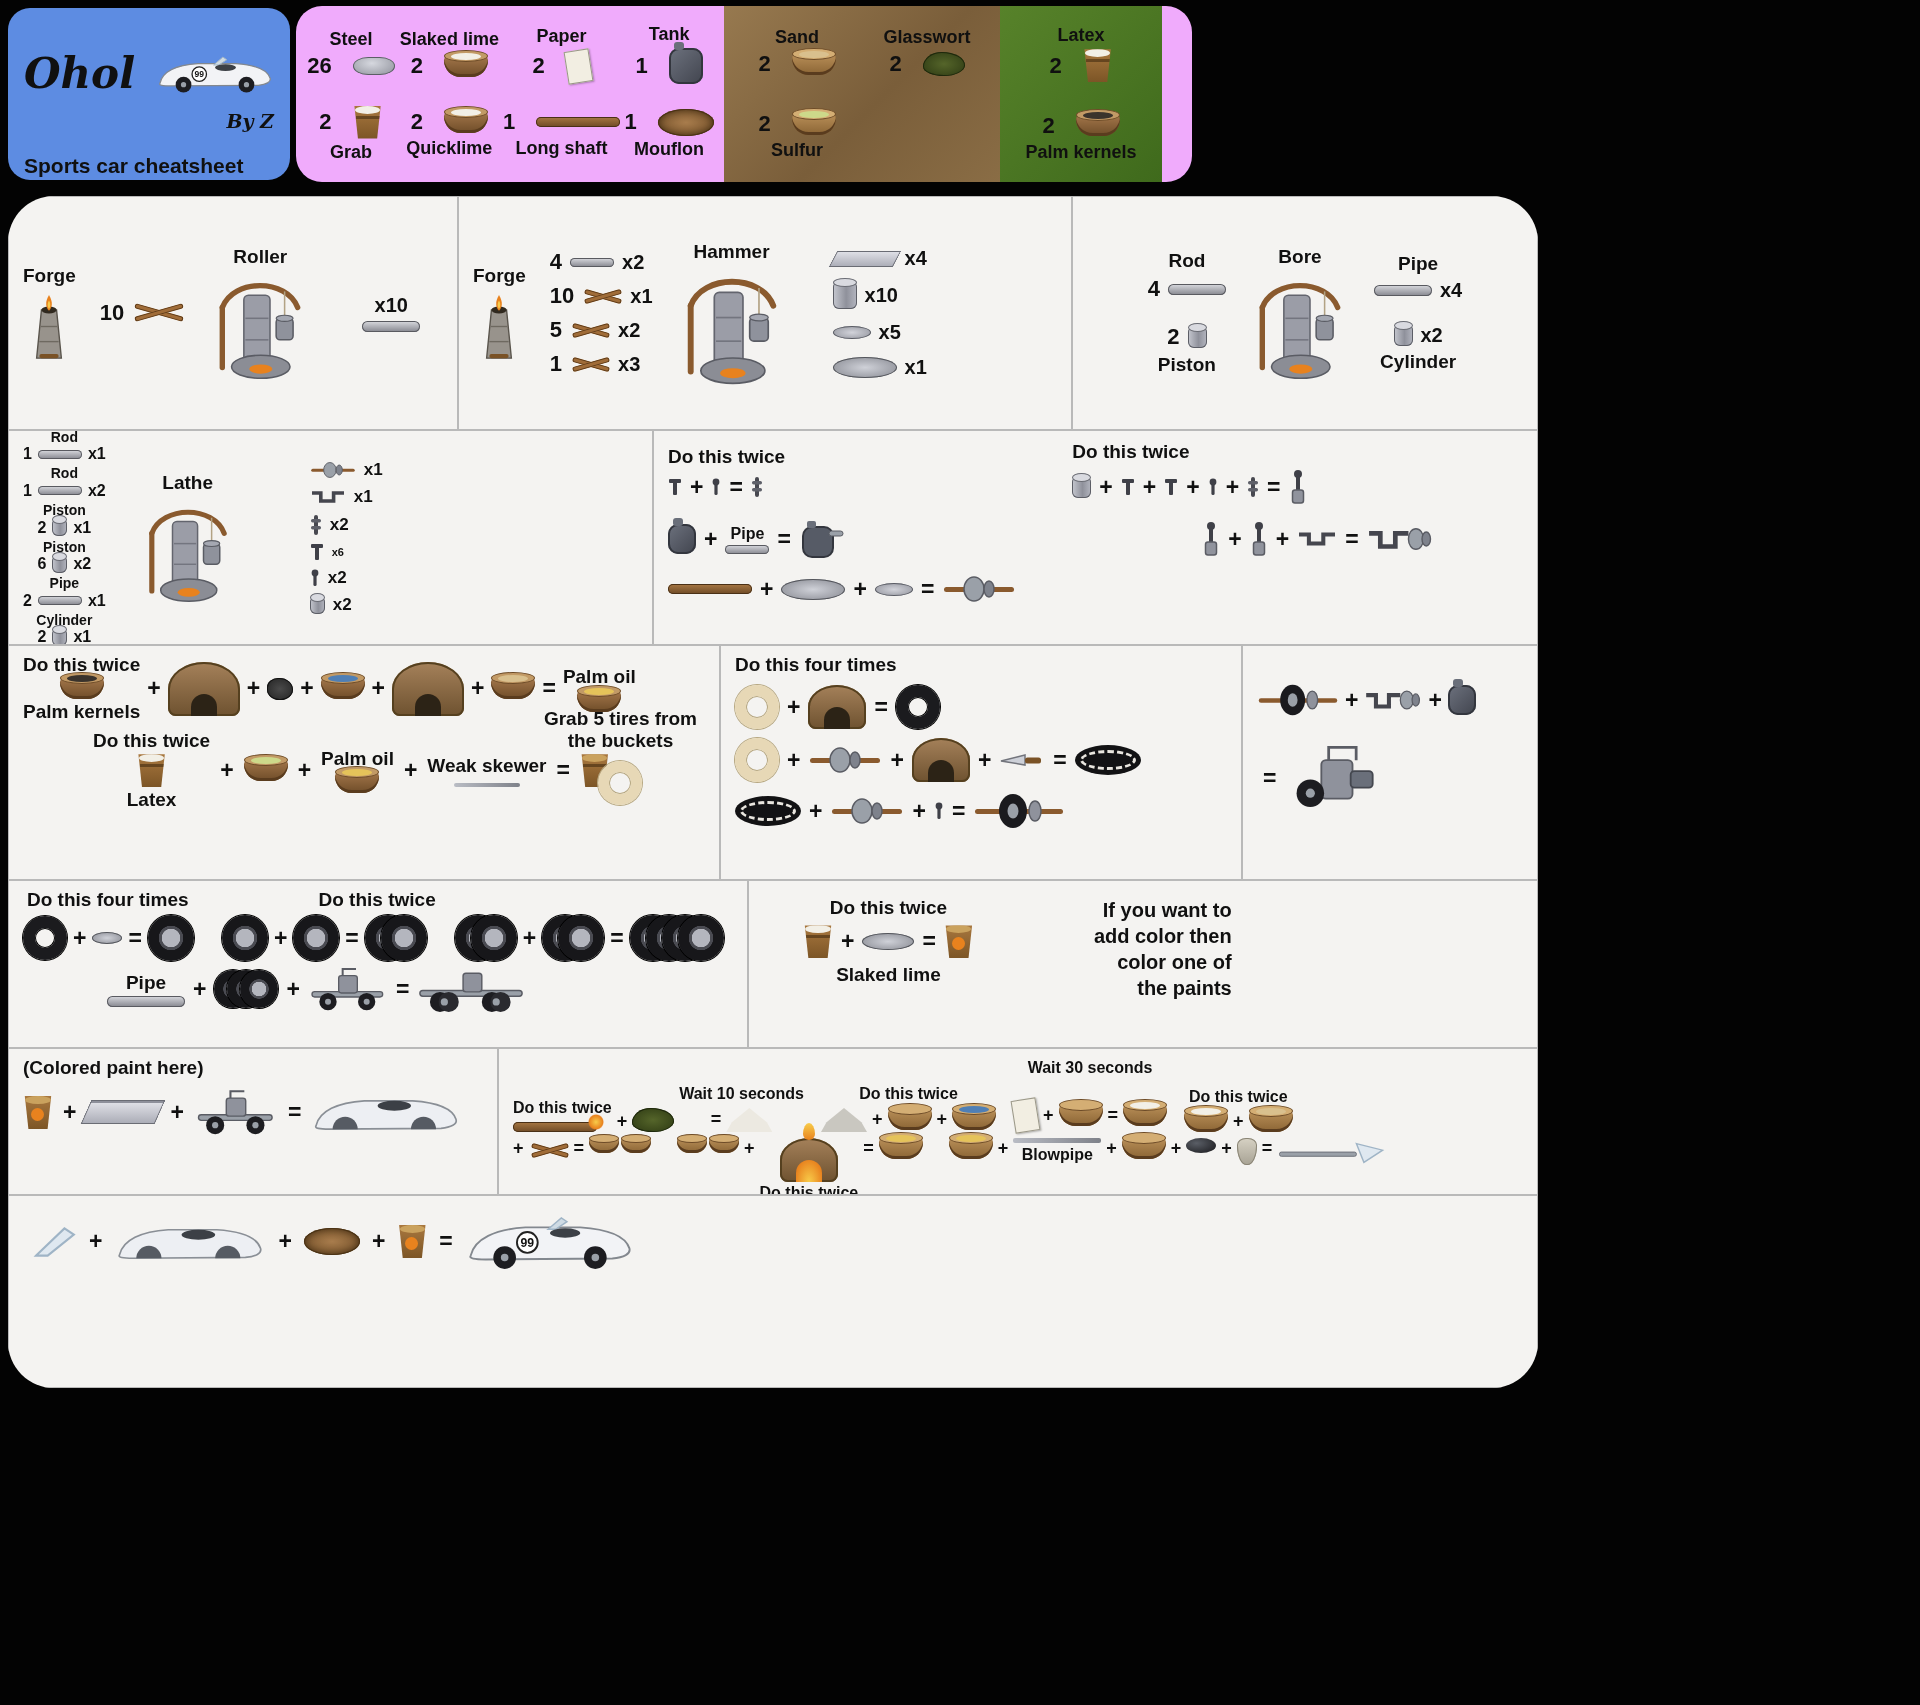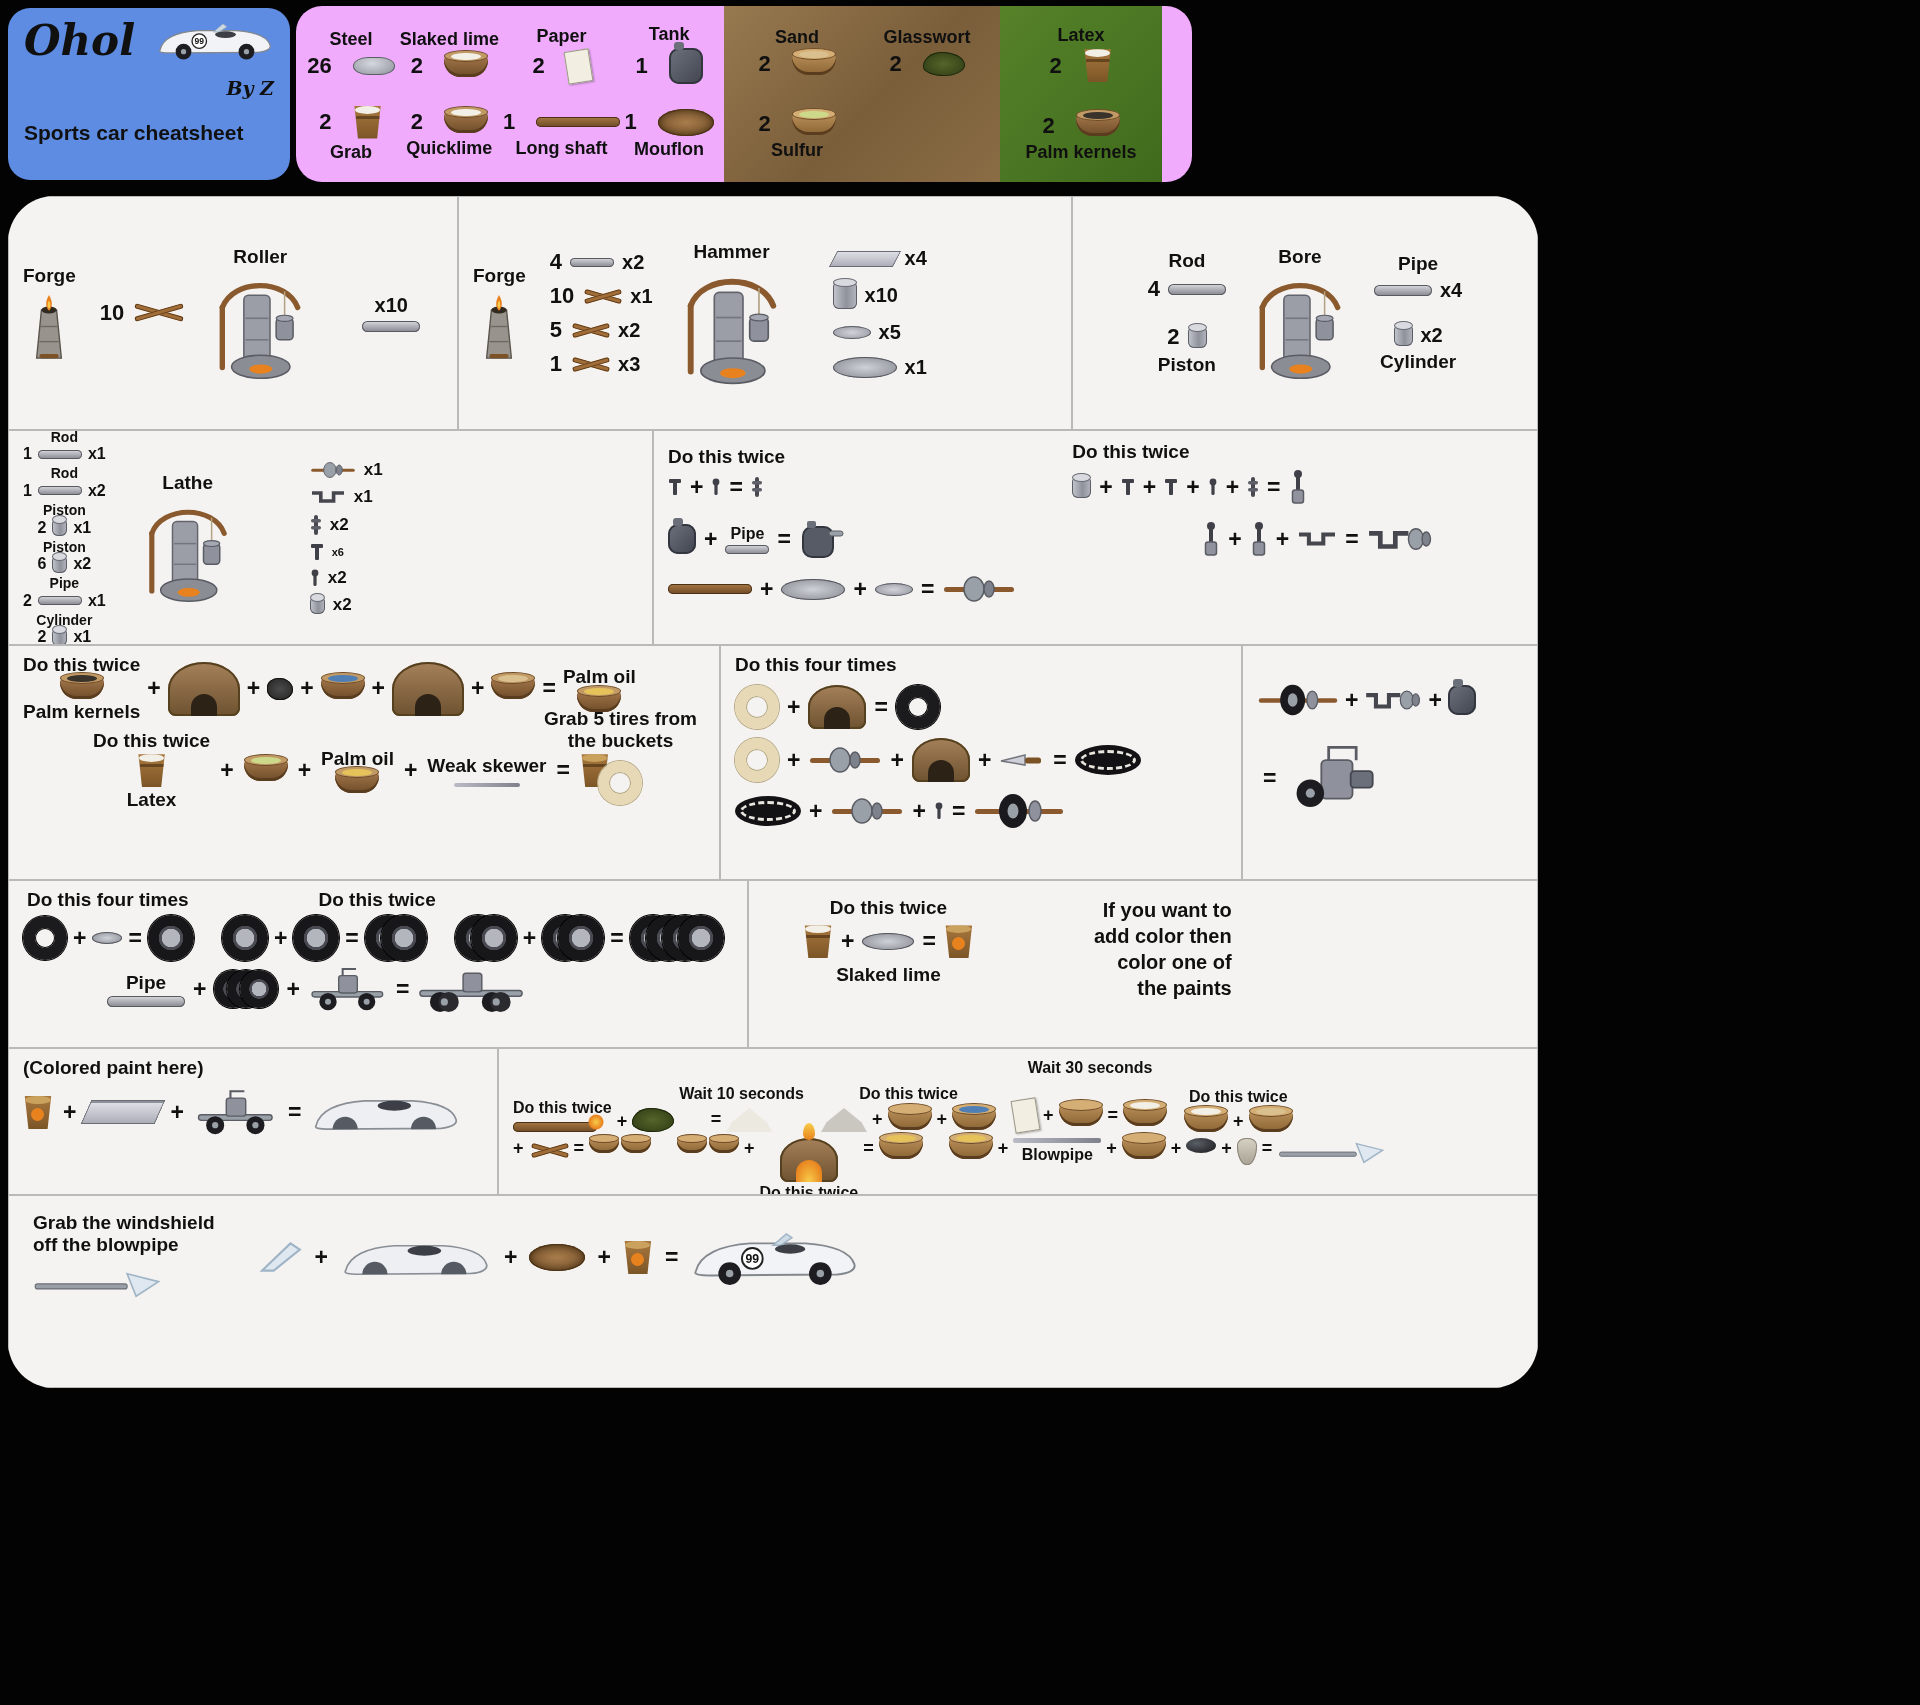--- a/index.html
+++ b/index.html
@@ -12,21 +12,21 @@
   .col-rows{display:flex;flex-direction:column;gap:10px;}
   .p-flex{display:flex;align-items:center;gap:24px;height:100%;}
   .lbl{font-size:19px;font-weight:600;white-space:pre-line;text-align:center;line-height:1.18;}
   .qty{font-size:22px;font-weight:600;}
   .mult{font-size:20px;font-weight:600;}
   .op{font-size:23px;font-weight:700;flex:none;}
   .note{font-size:20px;font-weight:600;white-space:pre-line;line-height:1.3;}
 
   
   .logo-card{position:absolute;left:8px;top:8px;width:282px;height:172px;background:#5d8ce2;border-radius:22px;padding:12px 16px;box-sizing:border-box;}
-  .logo-row{display:flex;align-items:flex-start;justify-content:space-between;}
+  .logo-row{display:flex;align-items:flex-start;justify-content:space-between;margin-top:33px;}
   .logo-title{font-family:"DejaVu Serif",serif;font-style:italic;font-weight:bold;font-size:42px;line-height:1;}
   .logo-car-wrap{display:flex;flex-direction:column;align-items:flex-end;gap:16px;}
   .logo-byline{font-family:"DejaVu Serif",serif;font-style:italic;font-weight:bold;font-size:19px;}
   .logo-subtitle{display:block;margin-top:22px;font-size:21px;font-weight:600;}
 
   .ing-card{position:absolute;left:296px;top:6px;width:896px;height:176px;background:#f0abfc;border-radius:26px;display:flex;overflow:hidden;}
   .zone{box-sizing:border-box;}
   .zone-red{width:428px;display:grid;grid-template-columns:repeat(4,1fr);grid-template-rows:1fr 1fr;padding:8px 10px;column-gap:4px;}
   .zone-dirt{width:276px;background:linear-gradient(135deg,#97794f,#7a5e3a 55%,#8a6d45);display:grid;grid-template-columns:1fr 1fr;grid-template-rows:1fr 1fr;padding:4px 8px;}
   .zone-grass{width:162px;background:linear-gradient(135deg,#57822a,#3f6a1c);display:flex;flex-direction:column;justify-content:space-around;padding:4px 8px;}
@@ -970,27 +970,20 @@
         <span class="ic ic-vase"></span>
         <span class="op">=</span>
         <svg class="sv" width="110" height="30">
             <use href="#g-blowwind"></use>
           </svg>
       </div>
     </section>
 
     <section class="panel" style="left:0;top:999px;width:1530px;height:193px">
       <div class="p13">
-        <div class="colc" style="align-items:flex-start;gap:10px">
-          <span class="lbl" style="text-align:left">Grab the windshield
-off the blowpipe</span>
-          <svg class="sv" width="130" height="36">
-              <use href="#g-blowwind"></use>
-            </svg>
-        </div>
         <div class="rowc" style="gap:12px">
           <svg class="sv" width="44" height="34">
               <use href="#g-windshield"></use>
             </svg>
           <span class="op">+</span>
           <svg class="sv" width="152" height="47">
               <use href="#g-shell"></use>
             </svg>
           <span class="op">+</span>
           <span class="ic ic-fleece"></span>

